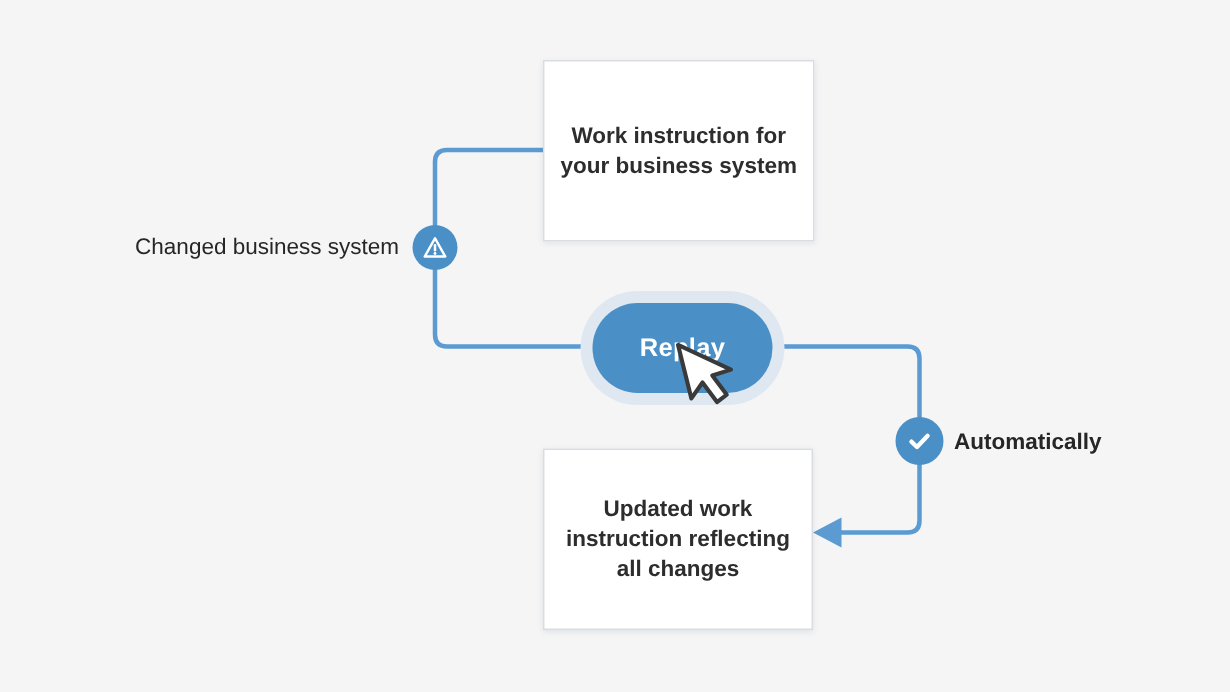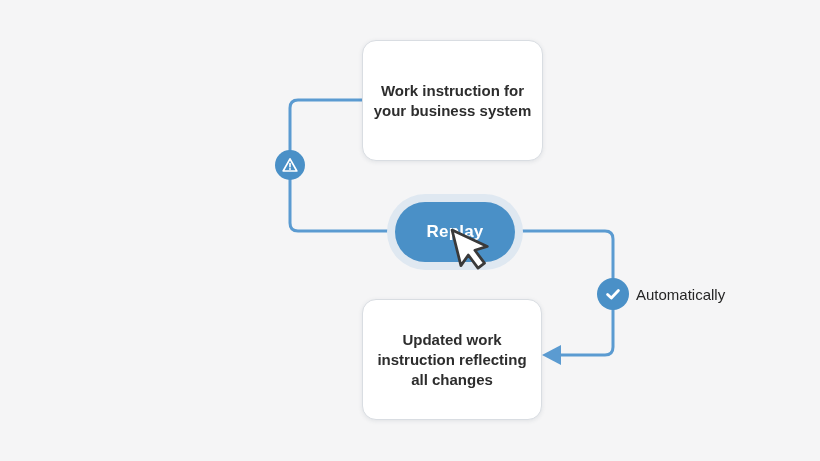--- a/index.html
+++ b/index.html
@@ -10,21 +10,21 @@
     position:relative;
     overflow:hidden;
     color:#2b2b2b;
   }
   .stage{position:absolute;inset:0;}
   svg.connectors{position:absolute;left:0;top:0;z-index:1;}
   .node-box{
     position:absolute;
     background:#ffffff;
     border:1px solid #d9dde2;
-    border-radius:14px;
+    border-radius:0;
     box-shadow:0 1px 4px rgba(40,60,80,0.10);
     display:flex;align-items:center;justify-content:center;
     text-align:center;
     z-index:2;
   }
   .node-box .box-text{
     font-size:15px;
     font-weight:600;
     line-height:20px;
     color:#2d2d2d;
@@ -46,21 +46,21 @@
 
   .side-label{
     position:absolute;
     font-size:15px;
     color:#262626;
     line-height:20px;
     z-index:3;
     white-space:nowrap;
   }
   #changed-label{right:554px;top:155px;text-align:right;}
-  #auto-label{left:636px;top:285px;}
+  #auto-label{left:636px;top:285px;font-weight:bold;}
 
   .replay-halo{
     position:absolute;
     left:387px;top:194px;width:136px;height:76px;
     background:#dfe8f1;
     border-radius:38px;
     z-index:4;
     display:flex;align-items:center;justify-content:center;
   }
   .replay-pill{
@@ -96,20 +96,21 @@
   </svg>
 
   <div class="node-box" id="top-box">
     <div class="box-text">Work instruction for your business system</div>
   </div>
 
   <div class="node-box" id="bottom-box">
     <div class="box-text">Updated work instruction reflecting all changes</div>
   </div>
 
+  <div class="side-label" id="changed-label">Changed business system</div>
 
   <div class="badge-circle" id="warning-circle">
     <svg width="20" height="20" viewBox="0 0 24 24">
       <path d="M12 4.6 L20.2 19.2 L3.8 19.2 Z" fill="none" stroke="#ffffff" stroke-width="2" stroke-linejoin="round"></path>
       <line x1="12" y1="10.2" x2="12" y2="14.2" stroke="#ffffff" stroke-width="2" stroke-linecap="round"></line>
       <circle cx="12" cy="16.8" r="1.15" fill="#ffffff"></circle>
     </svg>
   </div>
 
   <div class="replay-halo">

